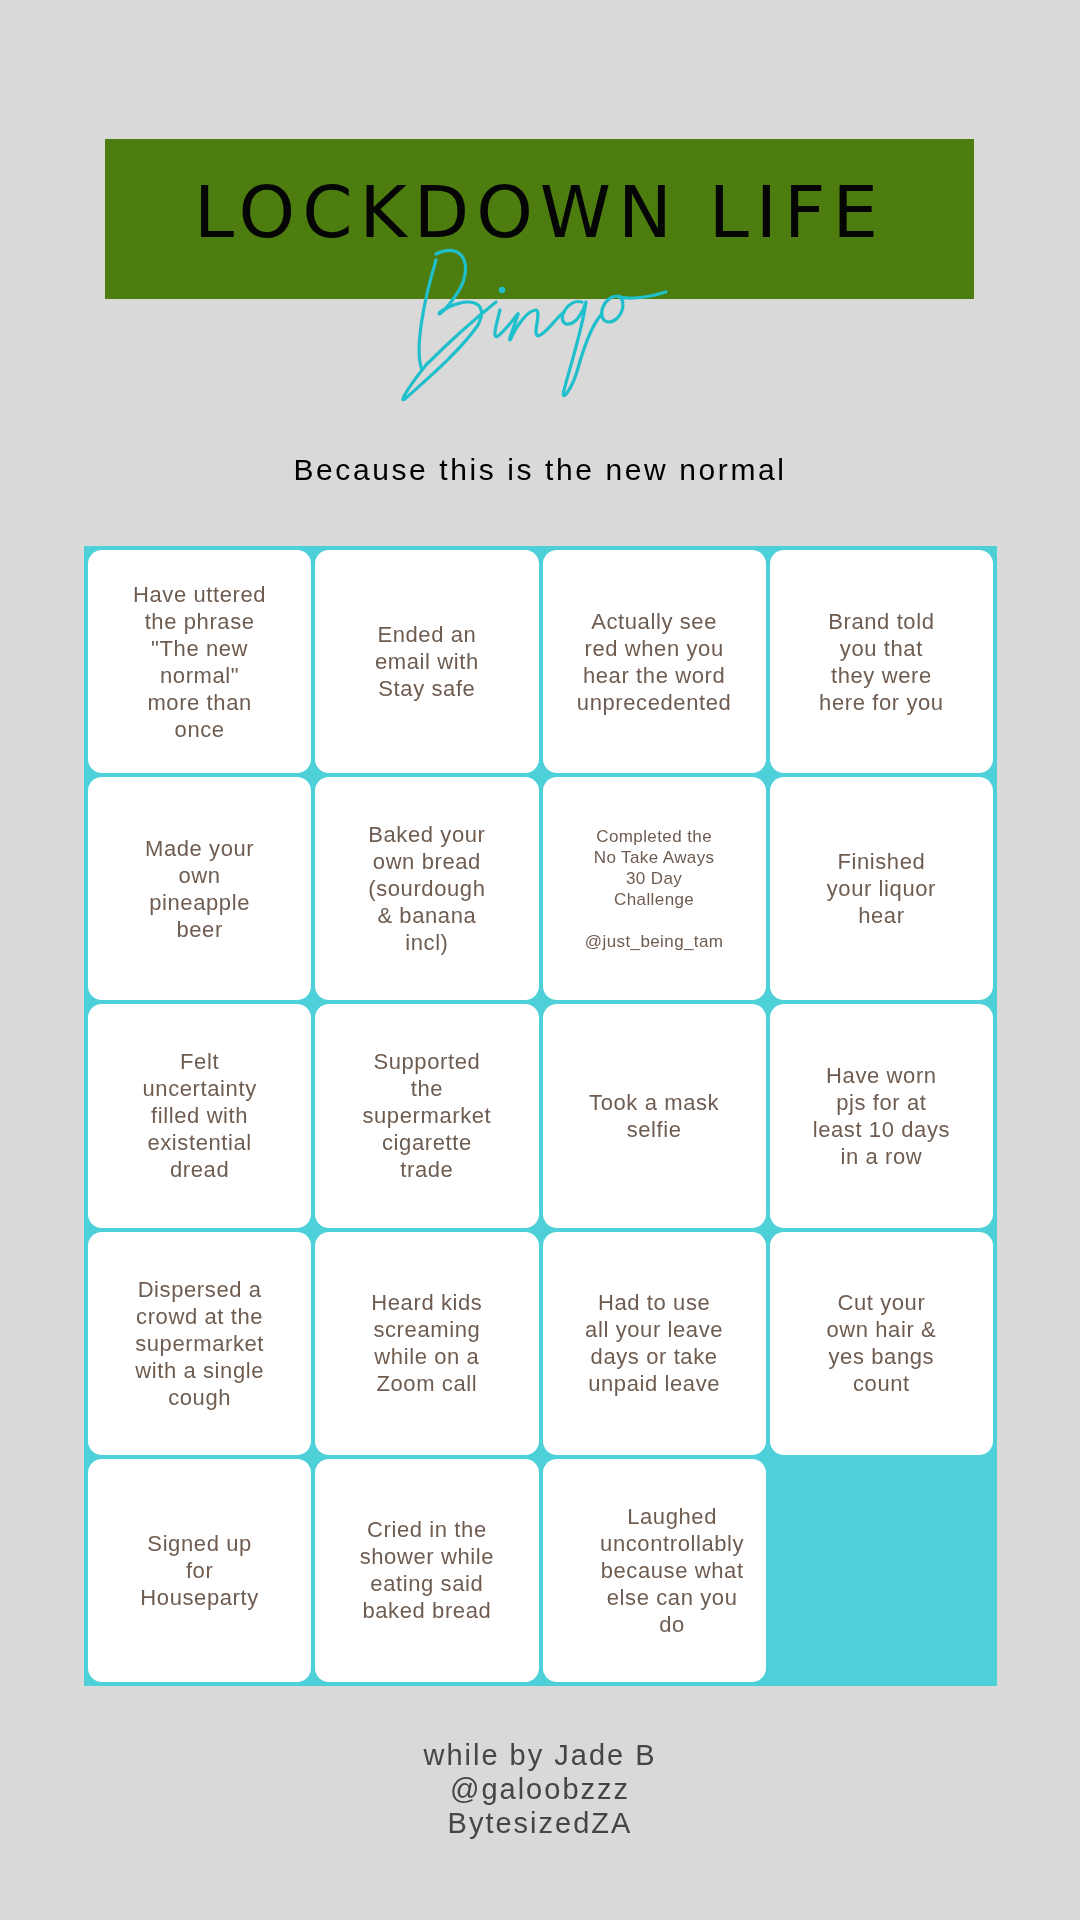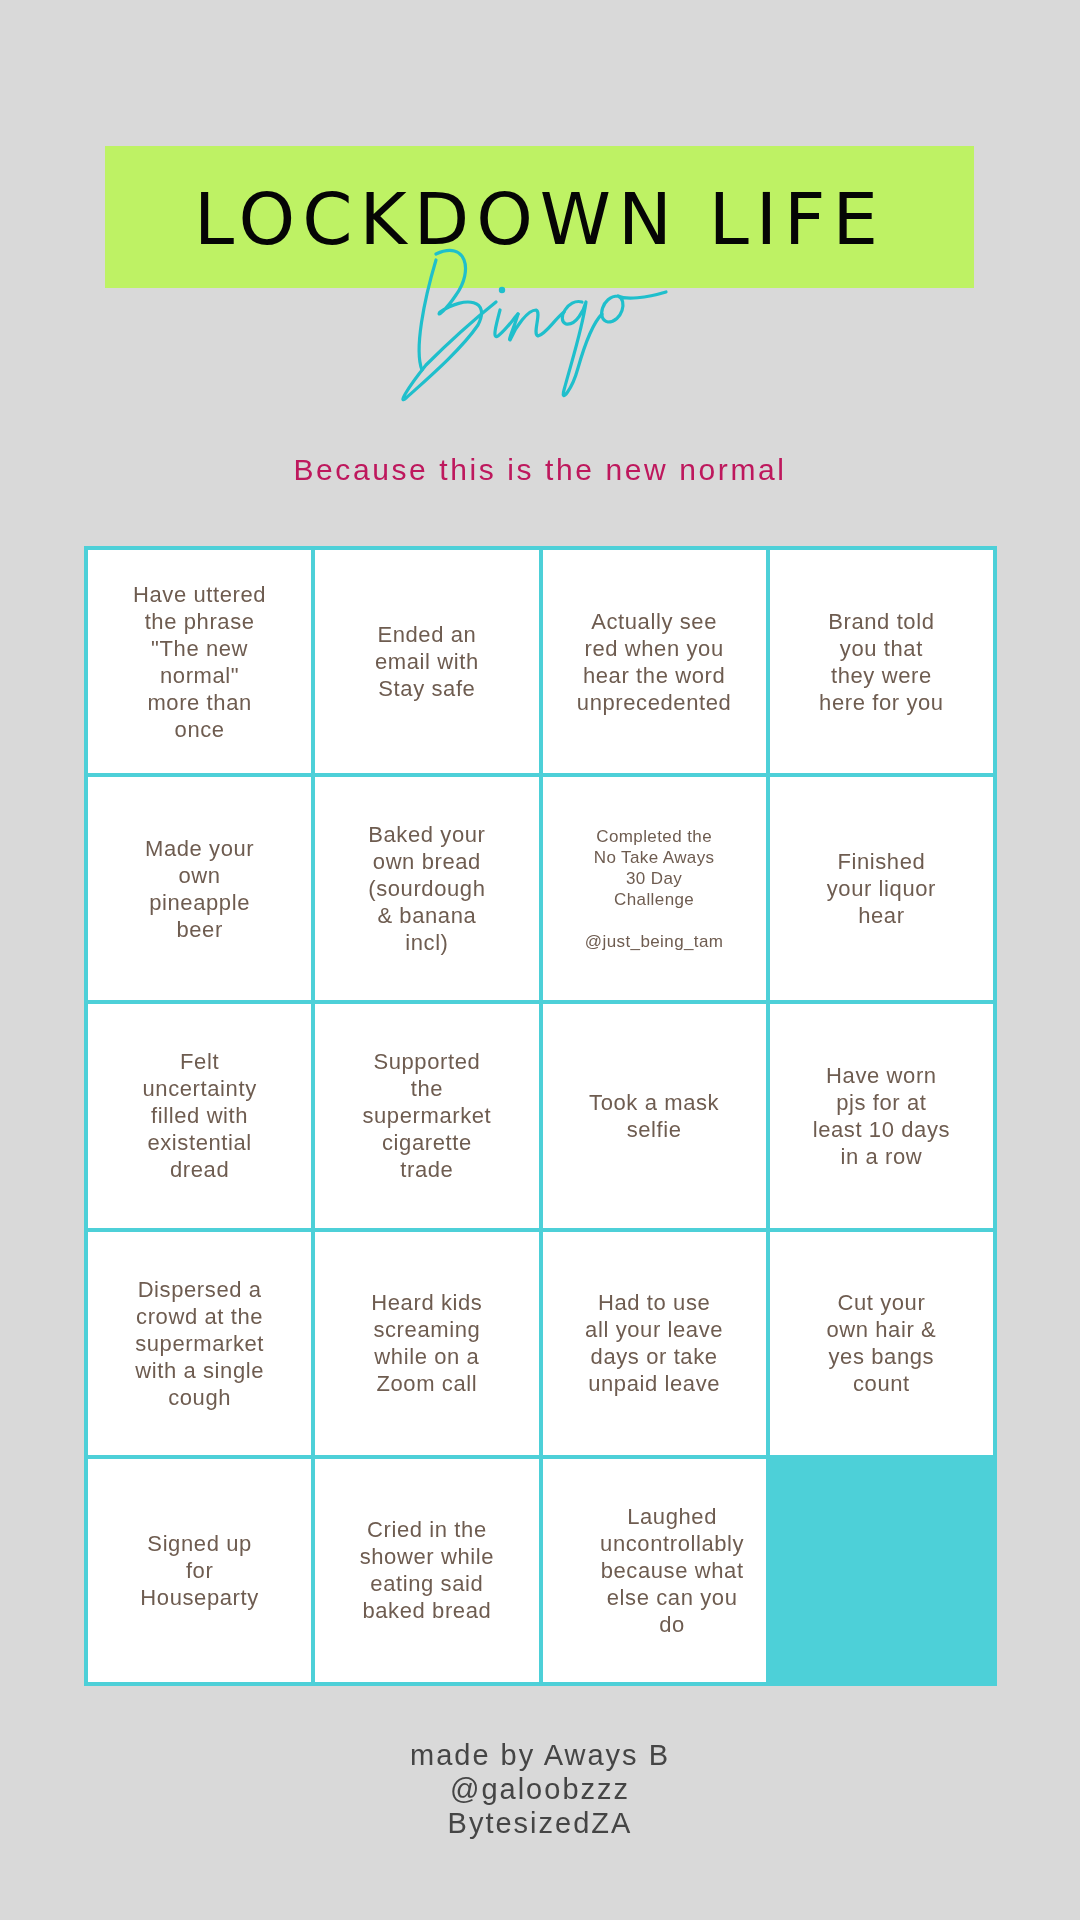--- a/index.html
+++ b/index.html
@@ -1,48 +1,48 @@
 <!DOCTYPE html>
 <html><head>
 <meta charset="utf-8">
 <style>
   html, body { margin:0; padding:0; }
   body {
     width:1080px; height:1920px; background:#d9d9d9; position:relative; overflow:hidden;
     font-family: "DejaVu Sans", "Liberation Sans", sans-serif;
   }
   .title-box {
-    position:absolute; left:105px; top:146px; width:869px; height:142px;
-    background:#bef264;
+    position:absolute; left:105px; top:139px; width:869px; height:160px;
+    background:#4d7c0f;
   }
   .title-text {
     position:absolute; left:0; top:0; width:869px; height:137px;
     display:flex; align-items:center; justify-content:center;
     font-family:"DejaVu Sans", sans-serif; font-size:72px; font-weight:400;
     letter-spacing:7px; color:#050505; padding-top:8px; box-sizing:border-box;
   }
   .bingo {
     position:absolute; left:396px; top:240px; width:292px; height:168px;
   }
   .subtitle {
     position:absolute; left:0; top:453px; width:1080px; text-align:center;
     font-family:"Liberation Sans", sans-serif; font-size:30px; letter-spacing:2.6px;
-    color:#be185d;
+    color:#000000;
   }
   .grid {
     position:absolute; left:84px; top:546px; width:913px; height:1140px;
     box-sizing:border-box; background:#4dd0d8; padding:4px;
     display:grid; grid-template-columns:repeat(4, 1fr); grid-template-rows:repeat(5, 1fr);
     gap:4px;
   }
   .cell {
     background:#ffffff; display:flex; align-items:center; justify-content:center;
     text-align:center; white-space:pre-line;
     font-family:"Liberation Sans", sans-serif; font-size:22px; line-height:27px;
-    letter-spacing:0.6px; color:#6e5c50; padding:0 14px; box-sizing:border-box;
+    letter-spacing:0.6px; color:#6e5c50; padding:0 14px; box-sizing:border-box;border-radius:14px;
   }
   .cell.small { font-size:17px; line-height:21px; letter-spacing:0.4px; }
   .cell.shift-right { padding-left:40px; padding-right:4px; }
   .footer {
     position:absolute; left:0; top:1738px; width:1080px; text-align:center;
     font-family:"Liberation Sans", sans-serif; font-size:29px; line-height:34px;
     letter-spacing:2px; color:#454545;
   }
   .footer div { white-space:nowrap; }
 </style>
@@ -148,16 +148,16 @@
 eating said
 baked bread</div>
   <div class="cell shift-right">Laughed
 uncontrollably
 because what
 else can you
 do</div>
 </div>
 
 <div class="footer">
-  <div>made by Aways B</div>
+  <div>while by Jade B</div>
   <div>@galoobzzz</div>
   <div>BytesizedZA</div>
 </div>
 
 </body></html>

